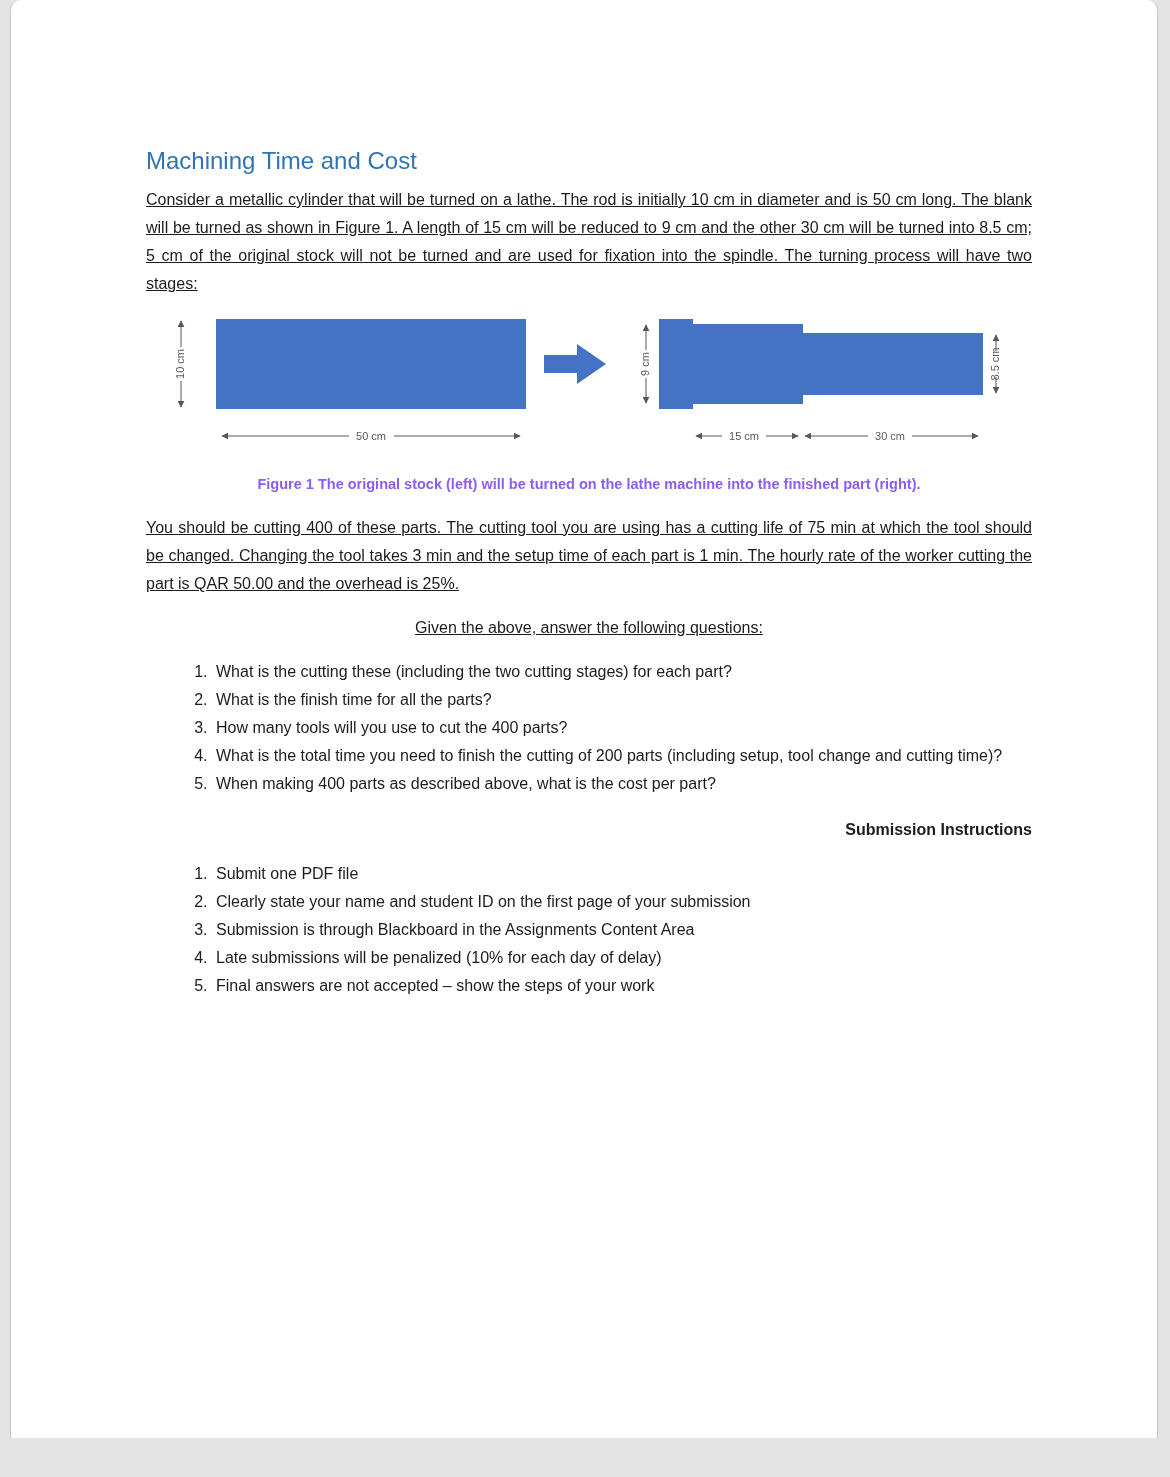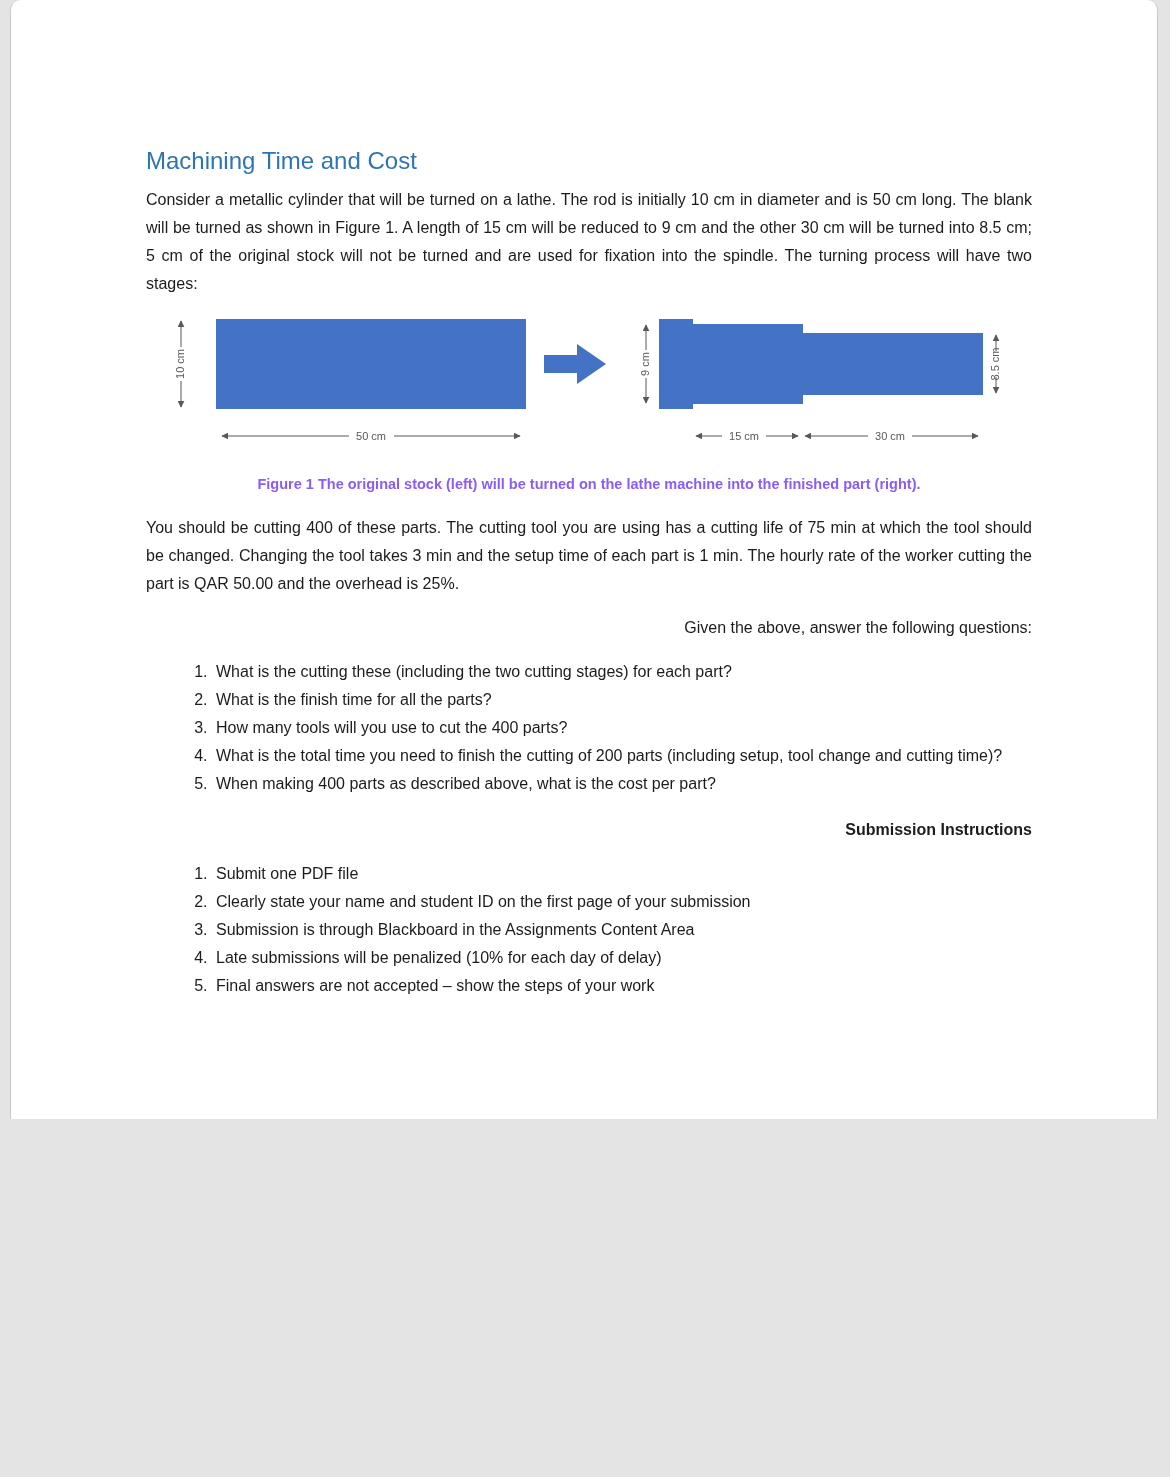--- a/index.html
+++ b/index.html
@@ -2,39 +2,39 @@
 <html><head>
 <meta charset="utf-8">
 <style>
   html,body{margin:0;padding:0;}
   body{
     width:1170px;height:1477px;
     background:#e4e4e4;
     font-family:"Liberation Sans", sans-serif;
     -webkit-font-smoothing:antialiased;
   }
-  .canvas{position:relative;width:1170px;height:1119px;overflow:hidden;}
+  .canvas{position:relative;width:1170px;height:1438px;overflow:hidden;}
   .page{
     position:absolute;left:10px;top:0;width:1148px;height:1477px;
     background:#ffffff;
     border-left:1px solid #c8c8c8;border-right:1px solid #c8c8c8;
     border-radius:10px 10px 10px 10px;
     box-sizing:border-box;
   }
   .content{
     position:absolute;left:135px;top:146px;width:886px;
     color:#1c1c1c;font-size:16px;line-height:28px;
   }
   h1.doc-title{
     margin:0 0 10px 0;
     font-size:24px;line-height:30px;font-weight:400;
     color:#2E74B5;
   }
-  p.body-par{margin:0 0 16px 0;text-align:justify;}
-  p.body-par.no-just{text-align:right;margin-top:14px;}
+  p.body-par{margin:0 0 16px 0;text-align:justify;text-decoration:underline;}
+  p.body-par.no-just{text-align:center;margin-top:14px;}
   ol.doc-list{margin:0 0 18px 0;padding-left:66px;}
   ol.doc-list li{padding-left:4px;line-height:28px;}
   .figure-wrap{margin:6px 0 4px 0;}
   .figure-svg{display:block;}
   .figure-caption{
     margin:10px 0 20px 0;
     text-align:center;
     font-weight:bold;font-size:14.5px;line-height:20px;
     color:#8b5cf6;
   }

